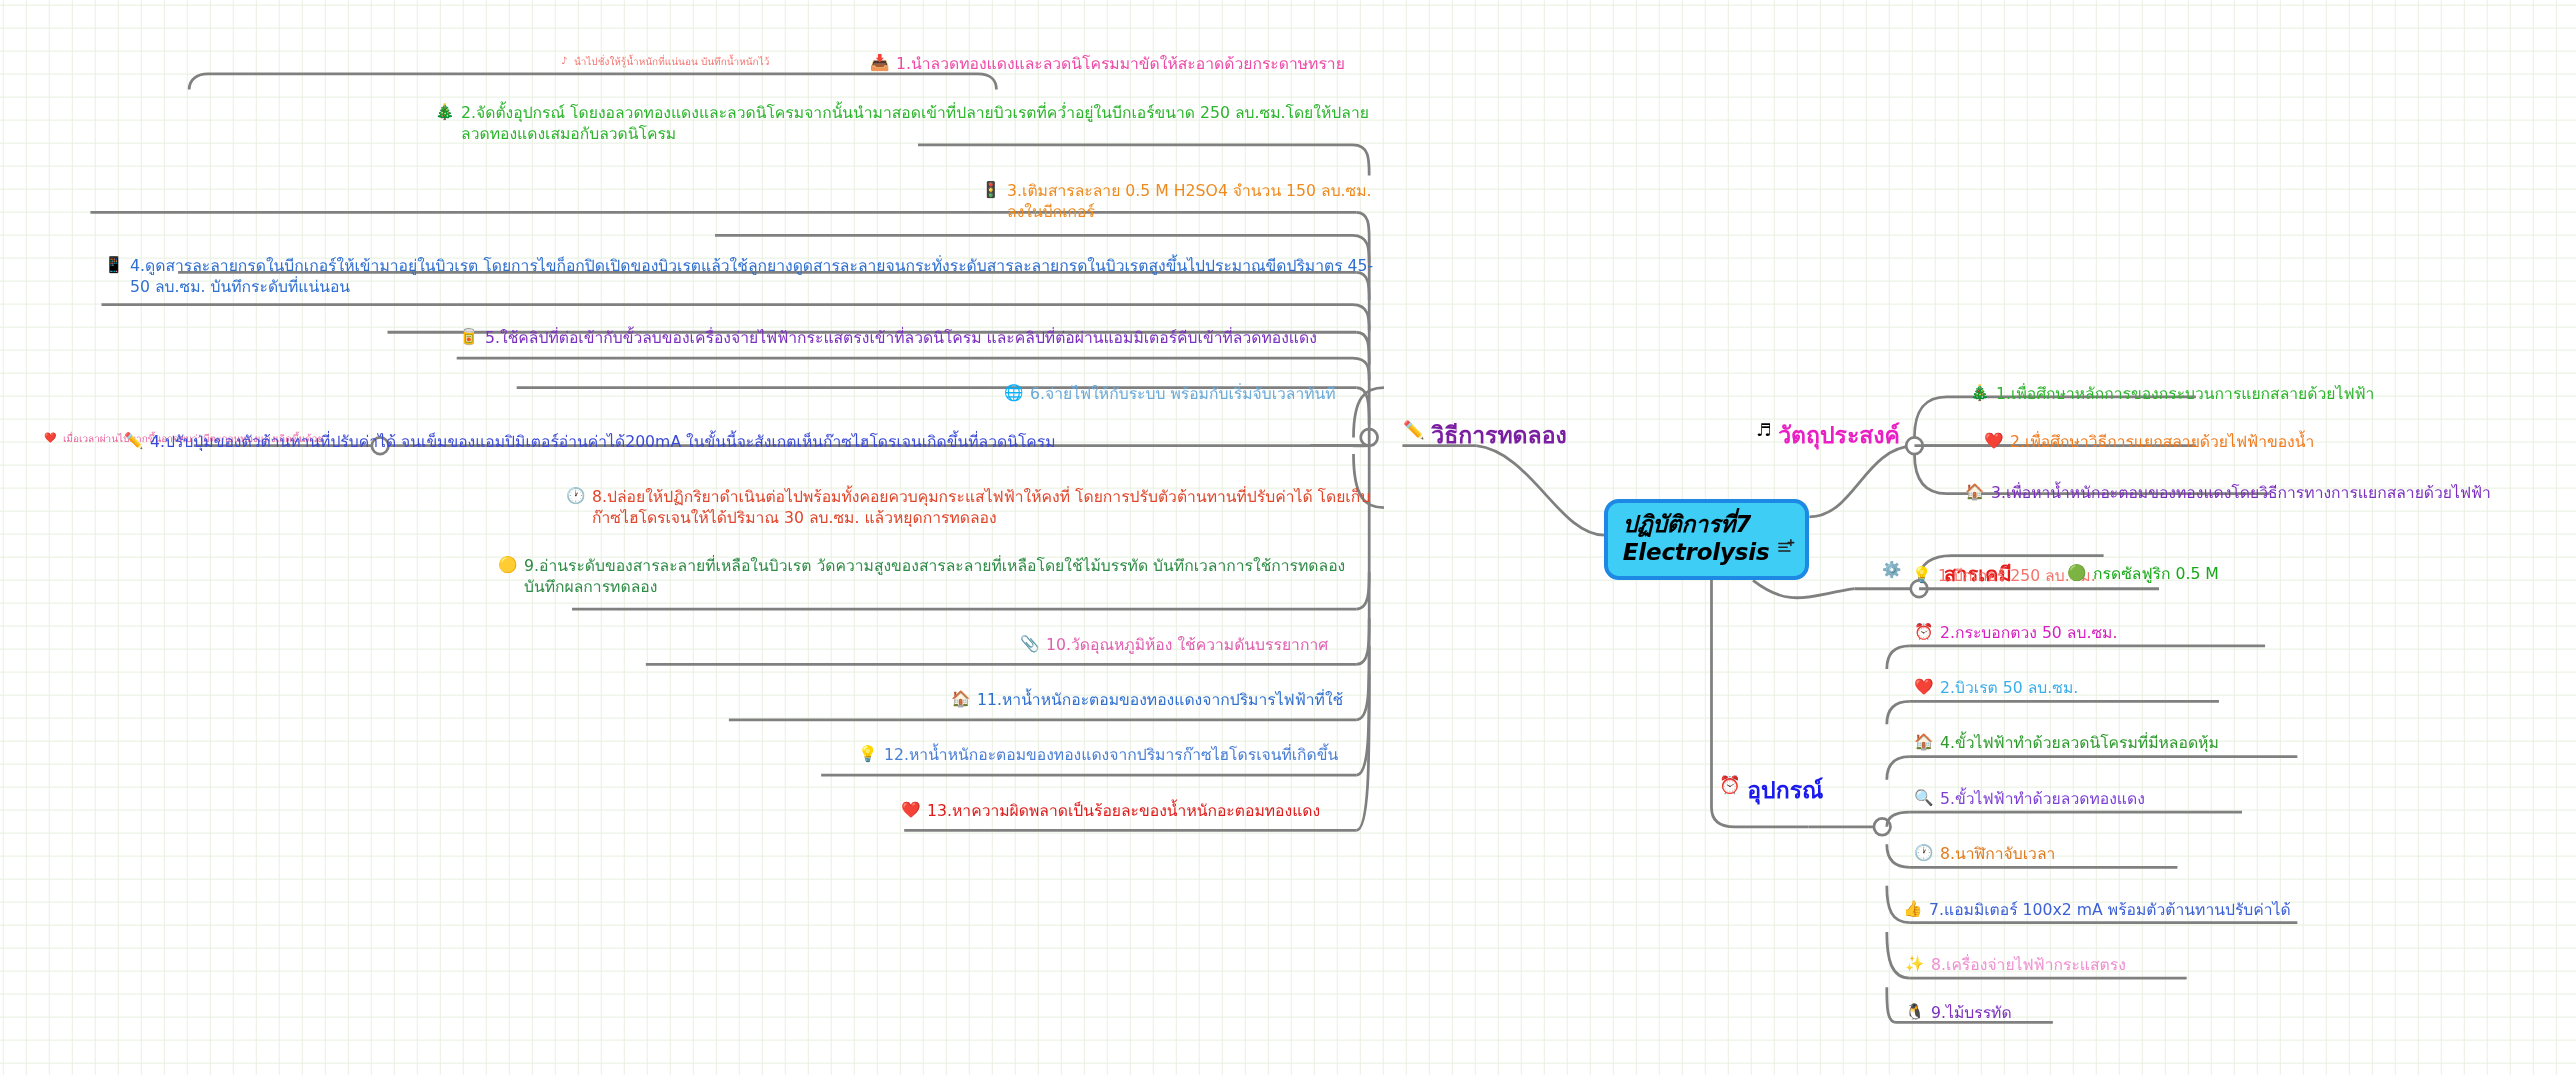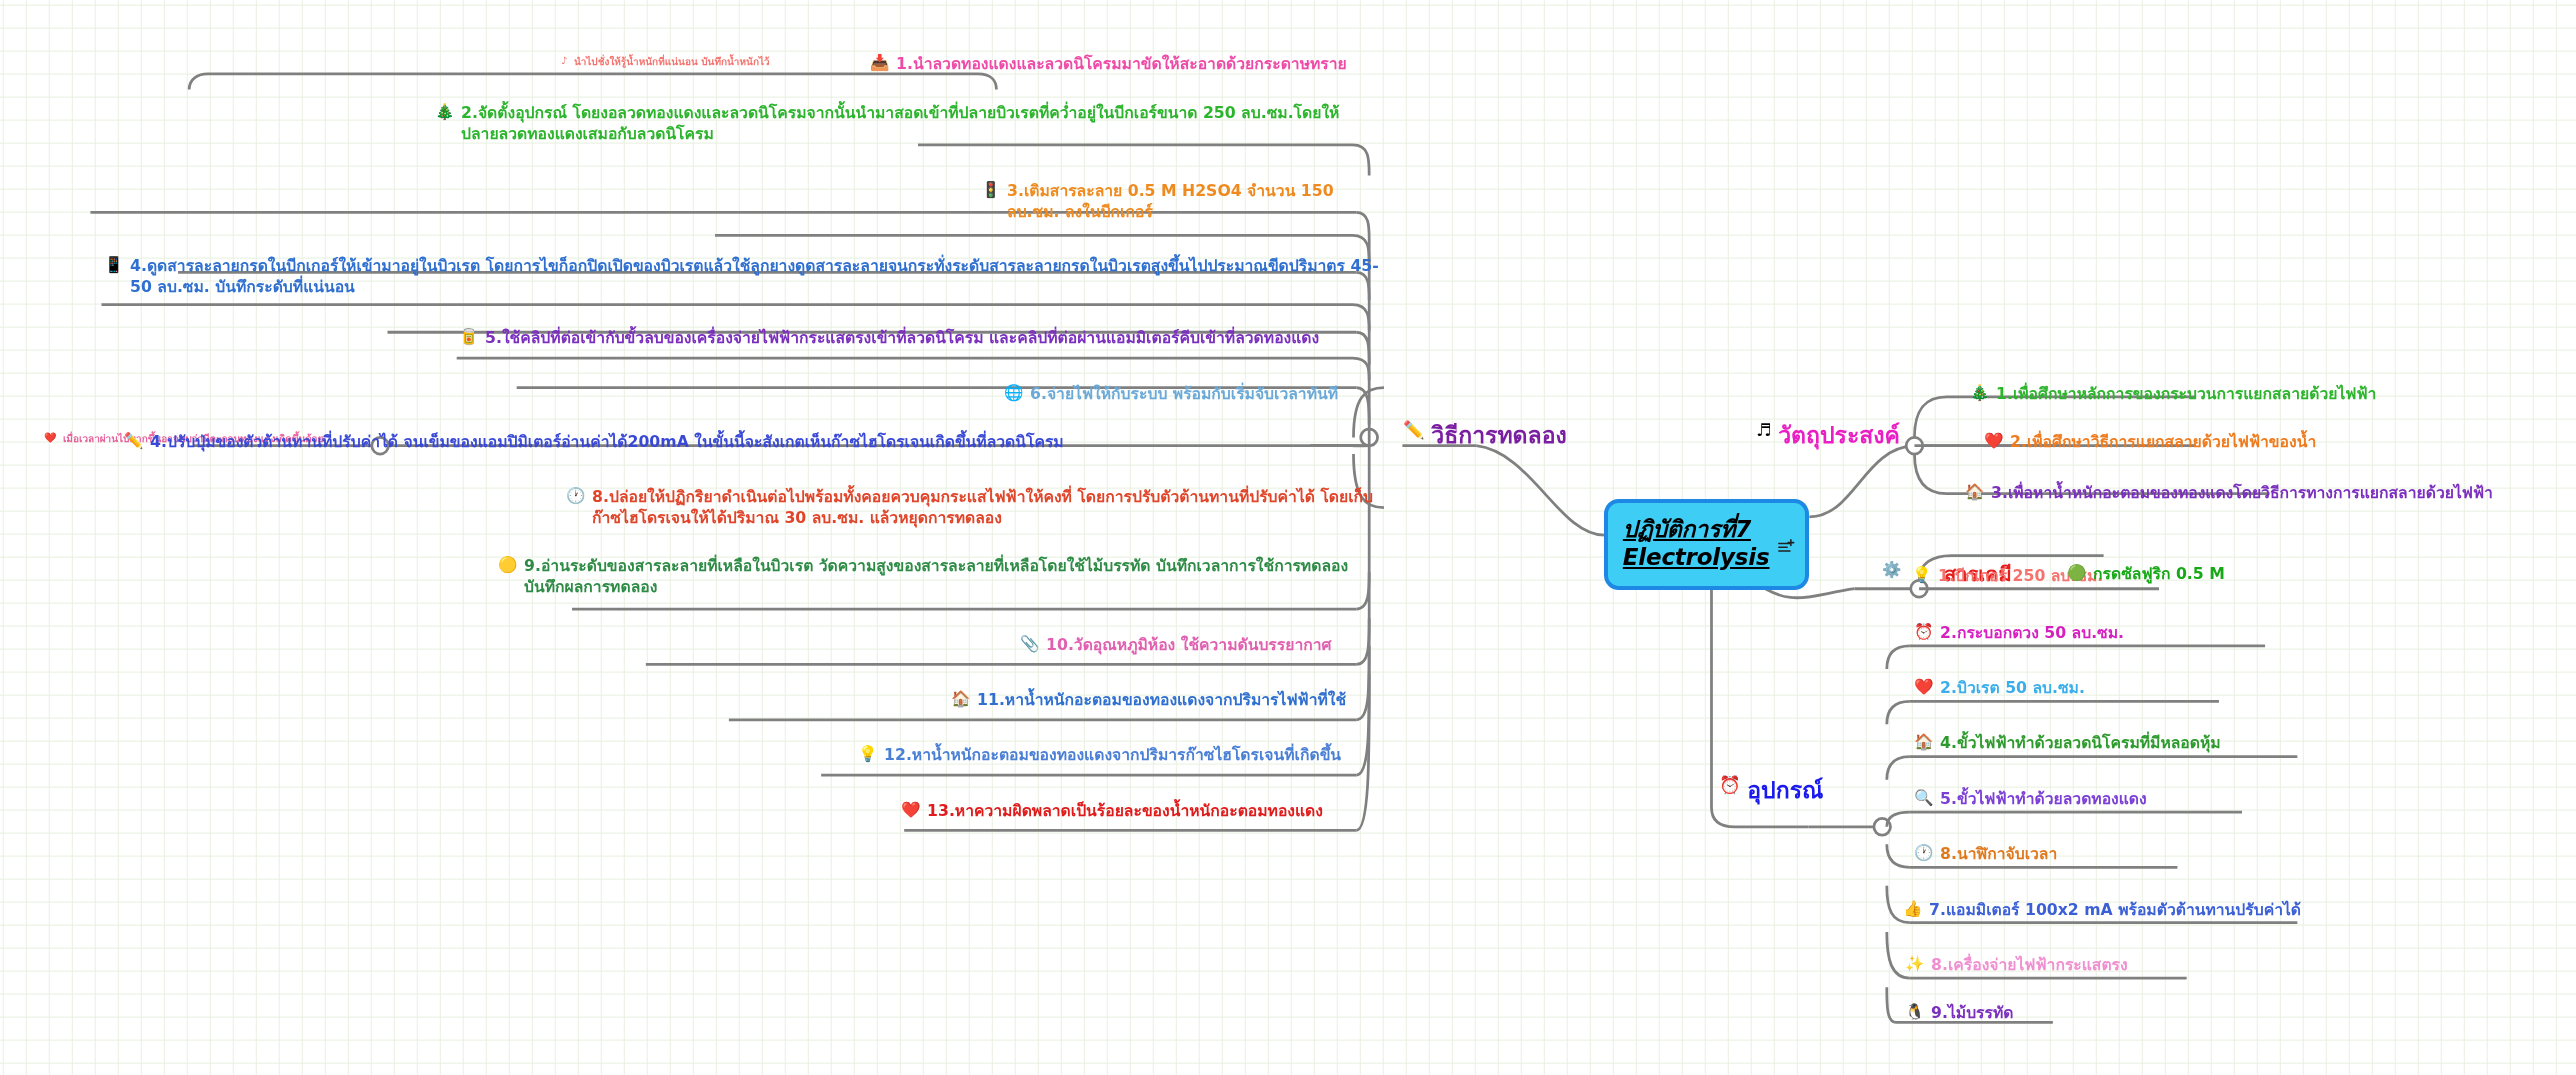--- a/index.html
+++ b/index.html
@@ -36,37 +36,36 @@
     align-items: flex-start;
   }
   .node.wrap { white-space: normal; }
   .node .ico {
     display: inline-block;
     margin-right: 6.5px;
     flex: 0 0 auto;
     line-height: 1.2;
     font-family: "DejaVu Sans", sans-serif;
   }
-  .node .txt { display: inline-block; font-weight: bold; }
+  .node .txt { display: inline-block; }
 
   
   #root-node {
     position: absolute;
     left: 1604px;
     top: 499px;
     width: 205px;
-    height: 91px;
+    height: 81px;
     background: #3ecdf5;
     border: 4.6px solid #1e88e5;
     border-radius: 14.8px;
     display: flex;
     flex-direction: column;
     justify-content: center;
     padding: 5.5px 14.8px 7.4px 14.8px;
-    text-decoration: underline;
   }
   #root-node .rline {
     font-style: italic;
     font-weight: bold;
     font-size: 23px;
     color: #000;
     letter-spacing: -0.2px;
     line-height: 1.18;
   }
   #root-note-icon {

